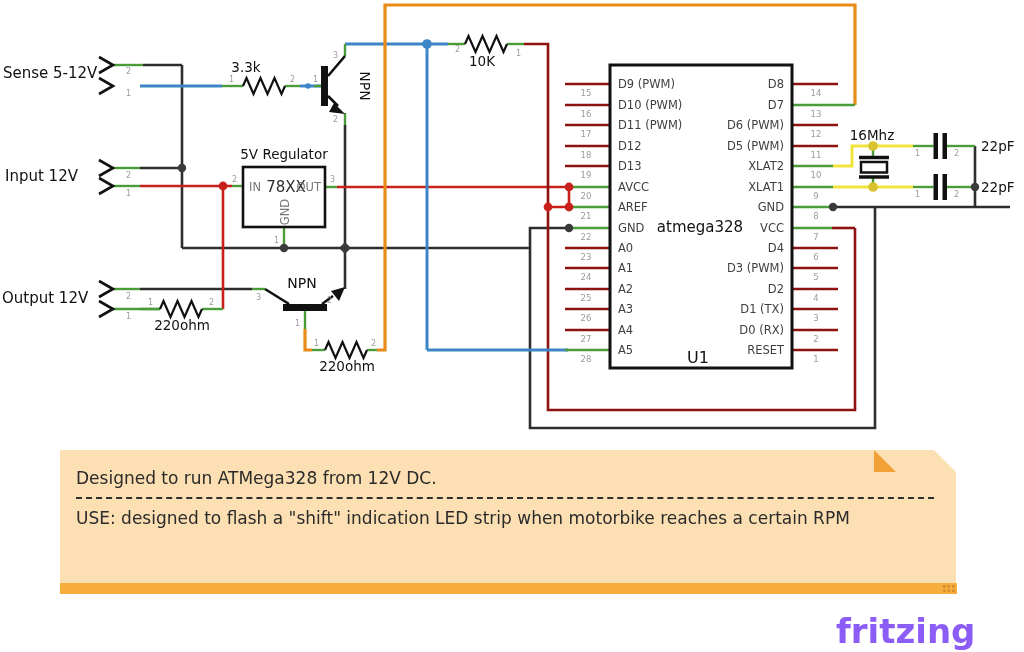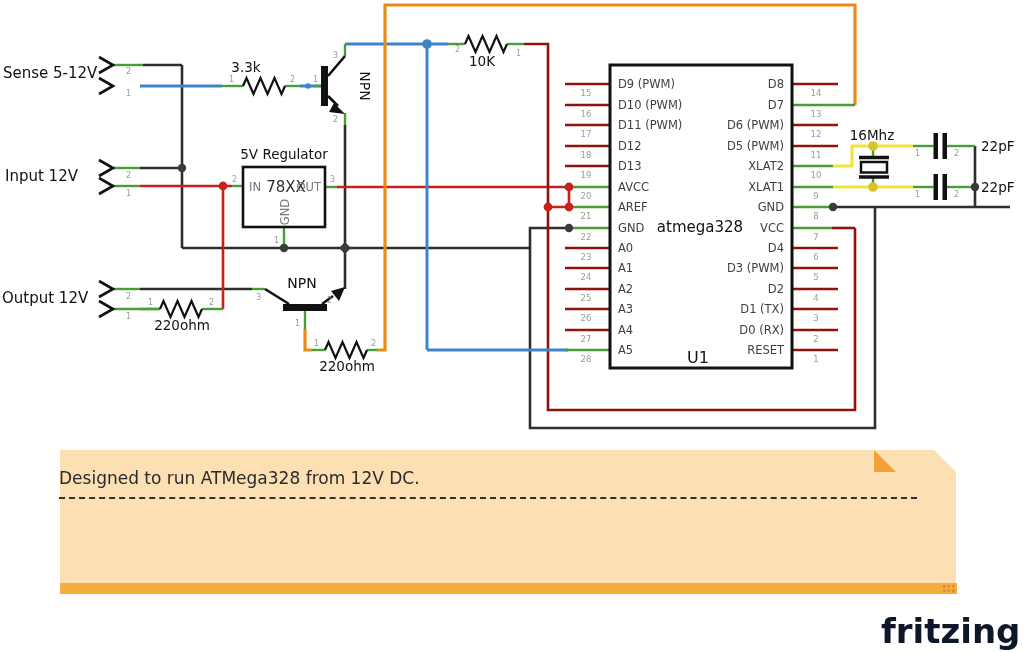--- a/index.html
+++ b/index.html
@@ -13,25 +13,25 @@
   .conlbl{font-size:15px;fill:#111111;}
   .regtxt{font-size:11.5px;fill:#777777;}
   .note{position:absolute;left:60px;top:450px;width:896px;height:133px;background:#fcdfb2;
         clip-path:polygon(0 0,calc(100% - 22px) 0,100% 22px,100% 100%,0 100%);}
   .note-fold{position:absolute;left:874px;top:450px;width:22px;height:22px;background:#f0a237;
         clip-path:polygon(0 0,100% 100%,0 100%);}
   .note-bar{position:absolute;left:60px;top:583px;width:897px;height:11px;background:#f6ad3c;}
   .note-grip{position:absolute;right:2px;top:1px;width:13px;height:9px;
         background-image:radial-gradient(circle,#c8872e 1.1px,transparent 1.4px);
         background-size:4.5px 4.5px;}
-  .note-text{position:absolute;left:59px;top:466px;width:860px;color:#2b2b2b;
+  .note-text{position:absolute;left:76px;top:466px;width:860px;color:#2b2b2b;
         font-size:17px;line-height:25.5px;}
   .note-divider{border-top:2px dashed #2f2f2f;margin:5px 0 7px 0;width:858px;height:0;}
-  .watermark{position:absolute;left:881px;top:611px;font-size:34px;font-weight:bold;
-        color:#0f172a;letter-spacing:0px;}
+  .watermark{position:absolute;left:836px;top:611px;font-size:34px;font-weight:bold;
+        color:#8b5cf6;letter-spacing:0px;}
 </style>
 </head>
 <body>
 
 <div id="stage">
 
 <svg width="1024" height="450" viewBox="0 0 1024 450" style="position:absolute;left:0;top:0;">
 
   <g stroke="#2e2e2e" stroke-width="2.6" fill="none">
     <path d="M143,65 H182"></path>
@@ -328,17 +328,18 @@
 </svg>
 
 <div class="note"></div>
 <div class="note-fold"></div>
 <div class="note-bar">
   <div class="note-grip"></div>
 </div>
 <div class="note-text">
   <div>Designed to run ATMega328 from 12V DC.</div>
   <div class="note-divider"></div>
+  <div>USE: designed to flash a "shift" indication LED strip when motorbike reaches a certain RPM</div>
 </div>
 
 <div class="watermark">fritzing</div>
 
 </div>
 
 </body></html>

